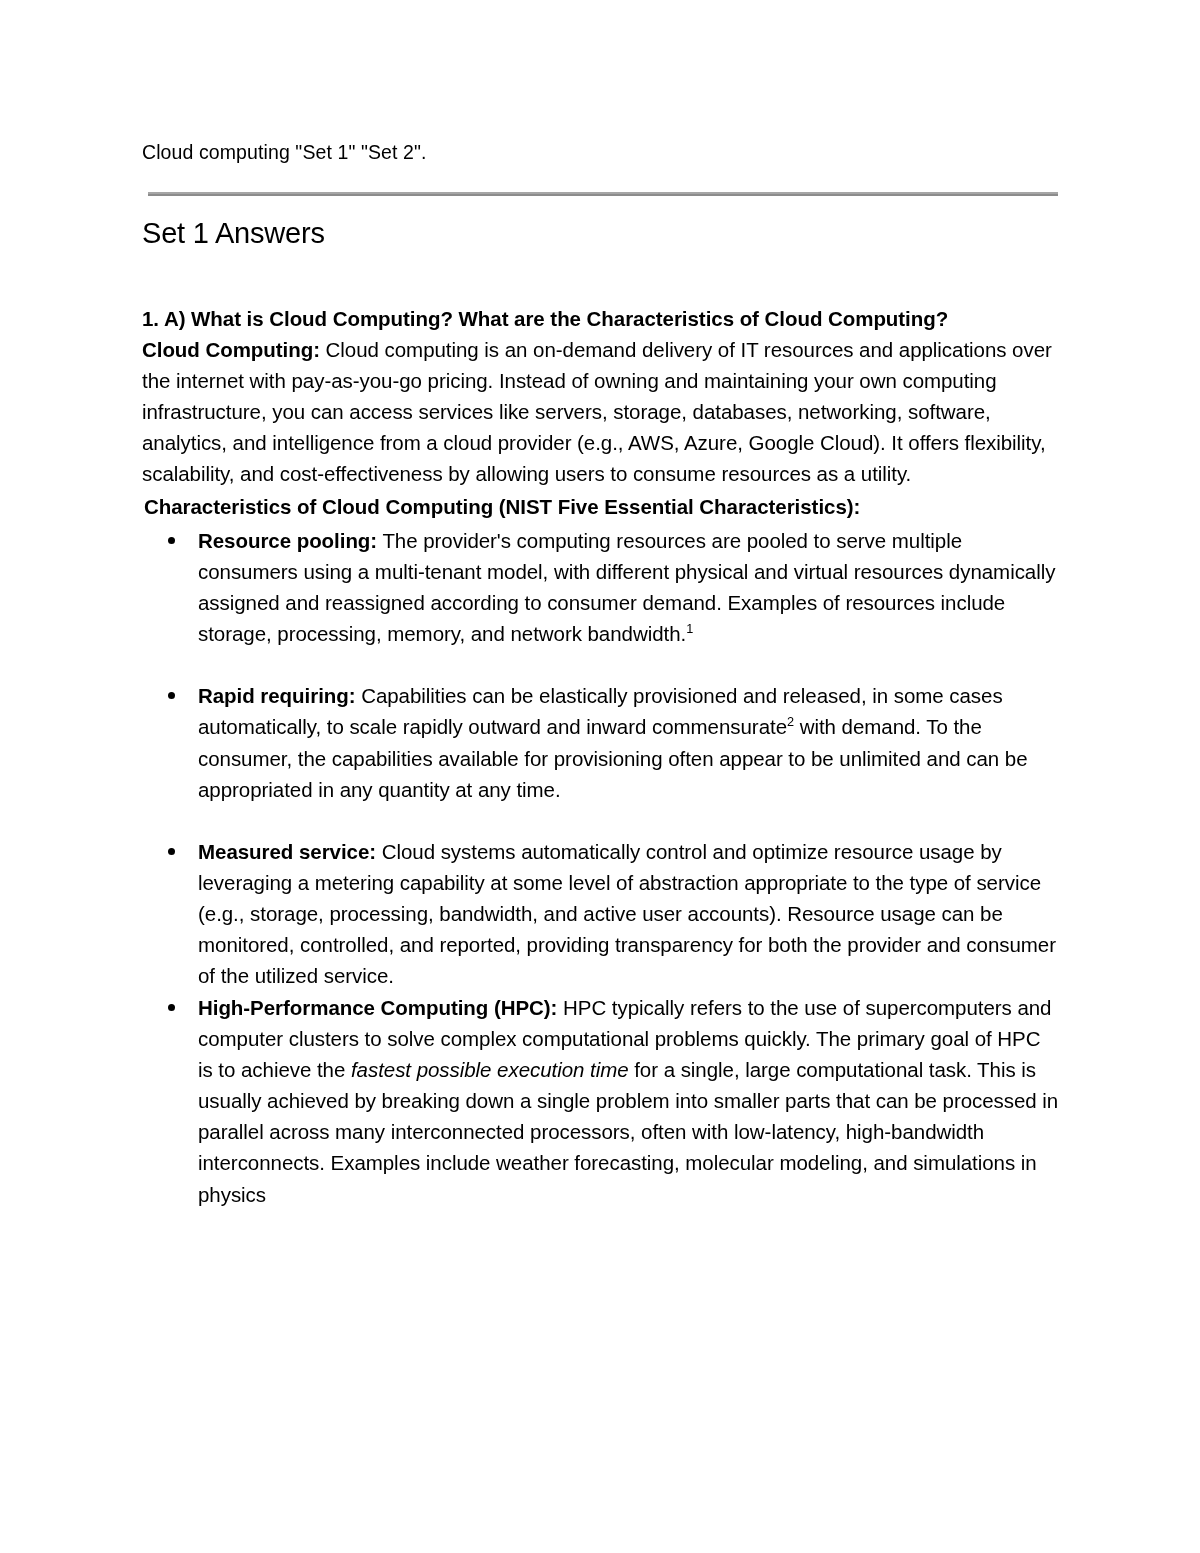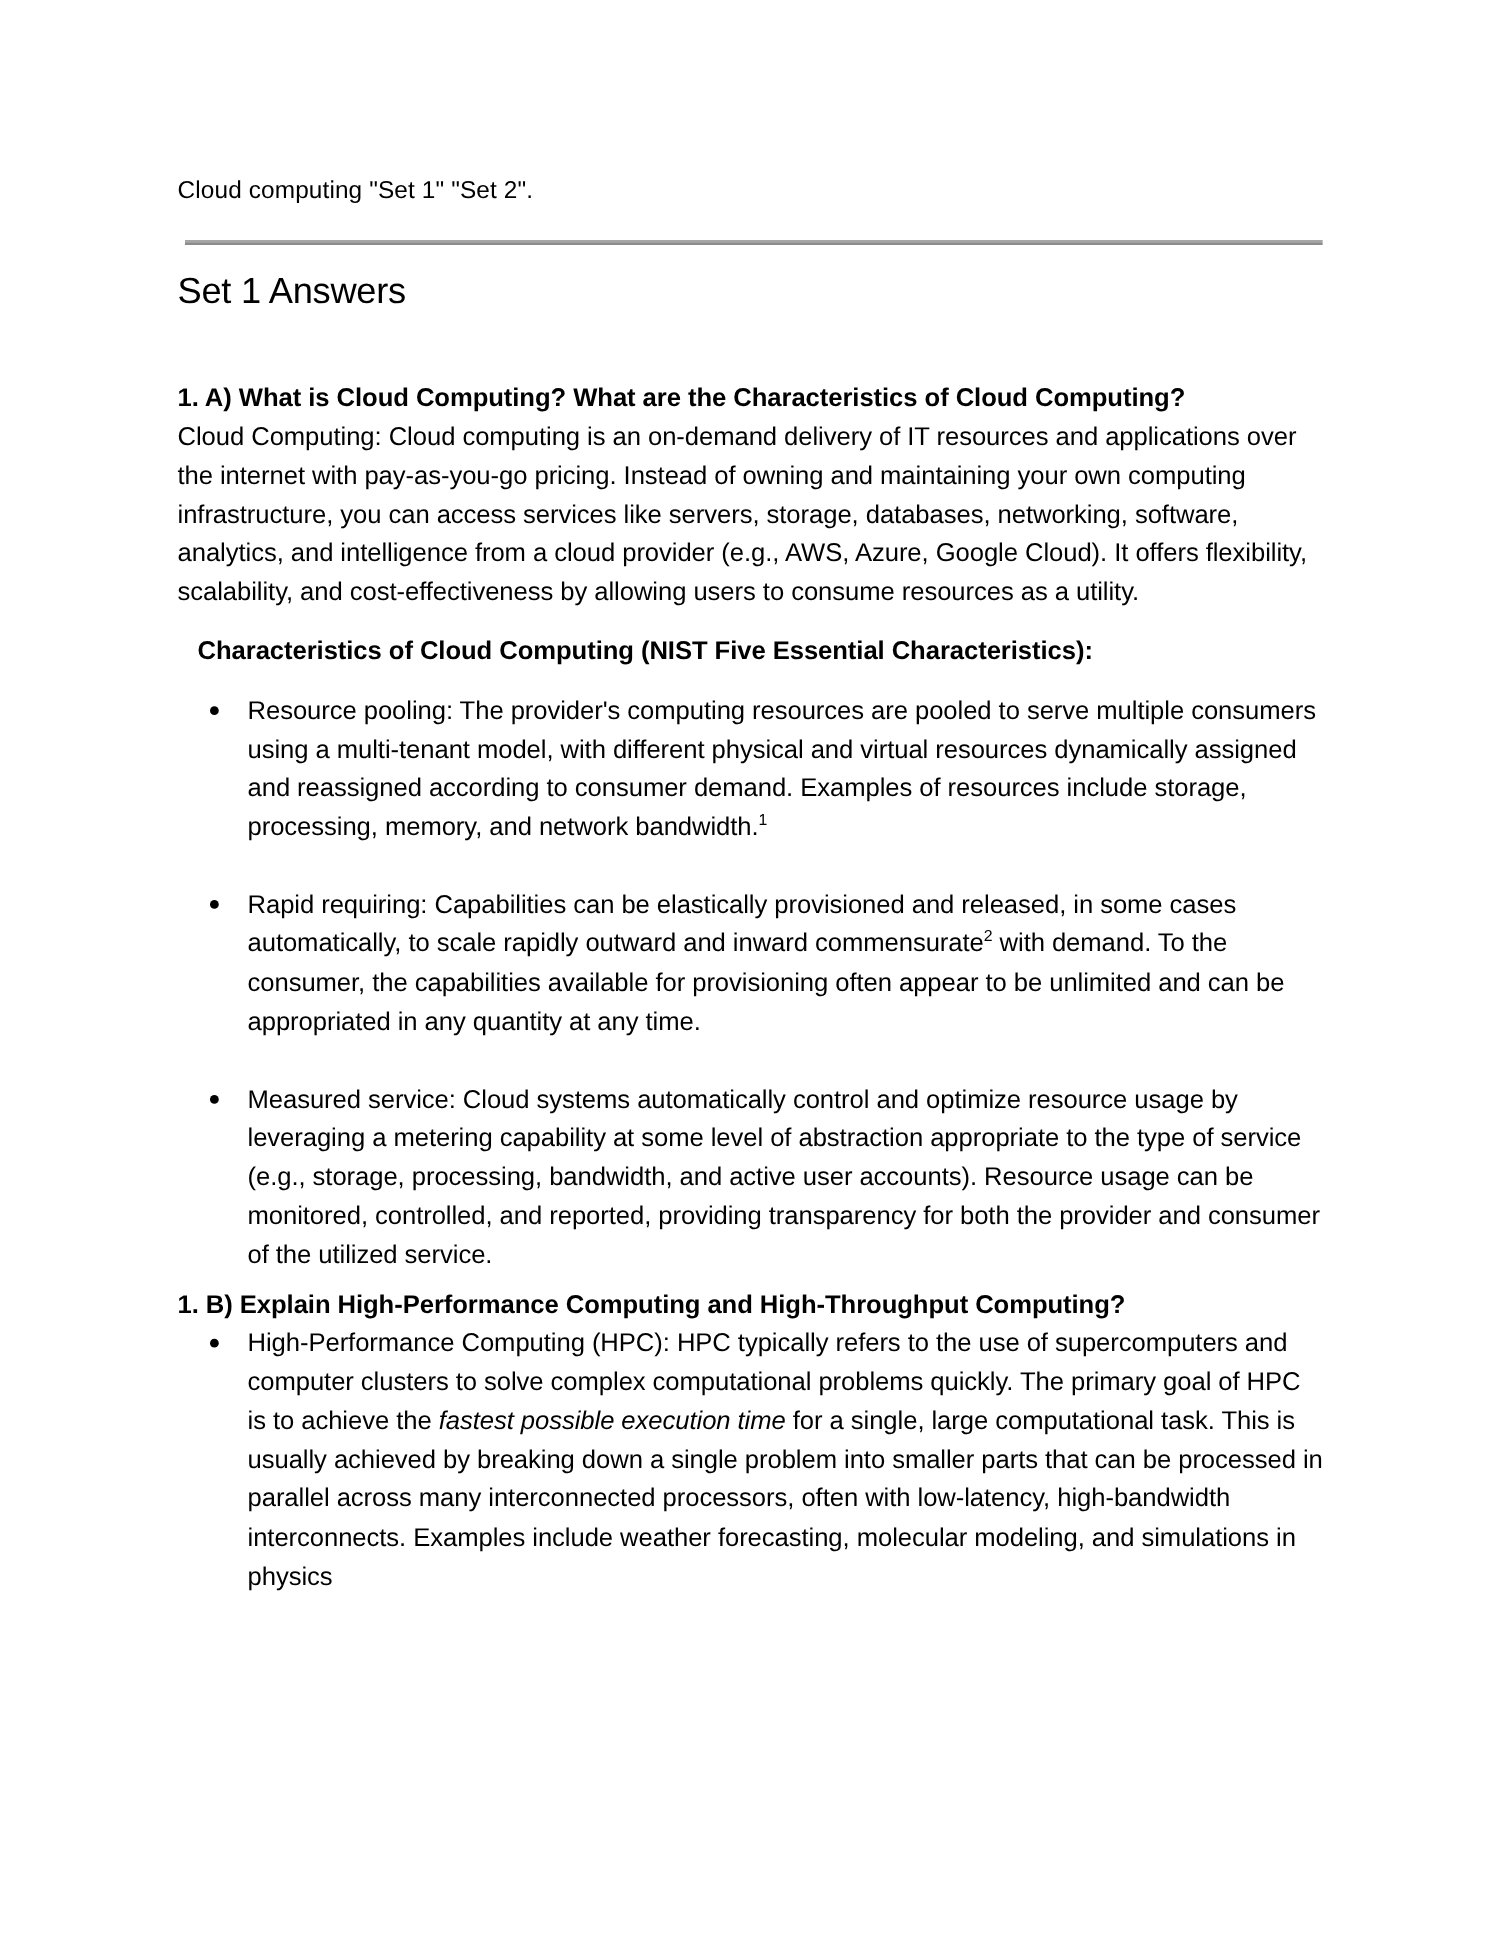--- a/index.html
+++ b/index.html
@@ -71,21 +71,21 @@
     line-height: 1.52;
     margin: 0;
     letter-spacing: -0.05px;
     text-align: left;
   }
 
   .sub-heading {
     font-size: 20.5px;
     font-weight: bold;
     line-height: 1.52;
-    margin: 16px;
+    margin: 2px;
     letter-spacing: -0.05px;
   }
 
   ul.bullets {
     list-style: none;
     margin: 0;
     padding: 0;
   }
   ul.bullets > li {
     position: relative;
@@ -101,21 +101,21 @@
   ul.bullets > li .bullet-dot {
     position: absolute;
     left: 26px;
     top: 12px;
     width: 7px;
     height: 7px;
     background: #000;
     border-radius: 50%;
   }
   b.lead {
-    font-weight: normal;
+    font-weight: bold;
   }
   i.ital {
     font-style: italic;
     text-align: center;
   }
   sup.fn {
     font-size: 0.62em;
     vertical-align: super;
     line-height: 0;
   }
@@ -146,21 +146,20 @@
       <li class="gap-after">
         <span class="bullet-dot"></span>
         <b class="lead">Rapid requiring:</b><span> Capabilities can be elastically provisioned and released, in some cases automatically, to scale rapidly outward and inward commensurate</span><sup class="fn">2</sup><span> with demand. To the consumer, the capabilities available for provisioning often appear to be unlimited and can be appropriated in any quantity at any time.</span>
       </li>
       <li>
         <span class="bullet-dot"></span>
         <b class="lead">Measured service:</b><span> Cloud systems automatically control and optimize resource usage by leveraging a metering capability at some level of abstraction appropriate to the type of service (e.g., storage, processing, bandwidth, and active user accounts). Resource usage can be monitored, controlled, and reported, providing transparency for both the provider and consumer of the utilized service.</span>
       </li>
     </ul>
 
-    <h2 class="q-heading tight">1. B) Explain High-Performance Computing and High-Throughput Computing?</h2>
 
     <ul class="bullets">
       <li>
         <span class="bullet-dot"></span>
         <b class="lead">High-Performance Computing (HPC):</b><span> HPC typically refers to the use of supercomputers and computer clusters to solve complex computational problems quickly. The primary goal of HPC is to achieve the </span><i class="ital">fastest possible execution time</i><span> for a single, large computational task. This is usually achieved by breaking down a single problem into smaller parts that can be processed in parallel across many interconnected processors, often with low-latency, high-bandwidth interconnects. Examples include weather forecasting, molecular modeling, and simulations in physics</span>
       </li>
     </ul>
 
   </div>
 </div>

